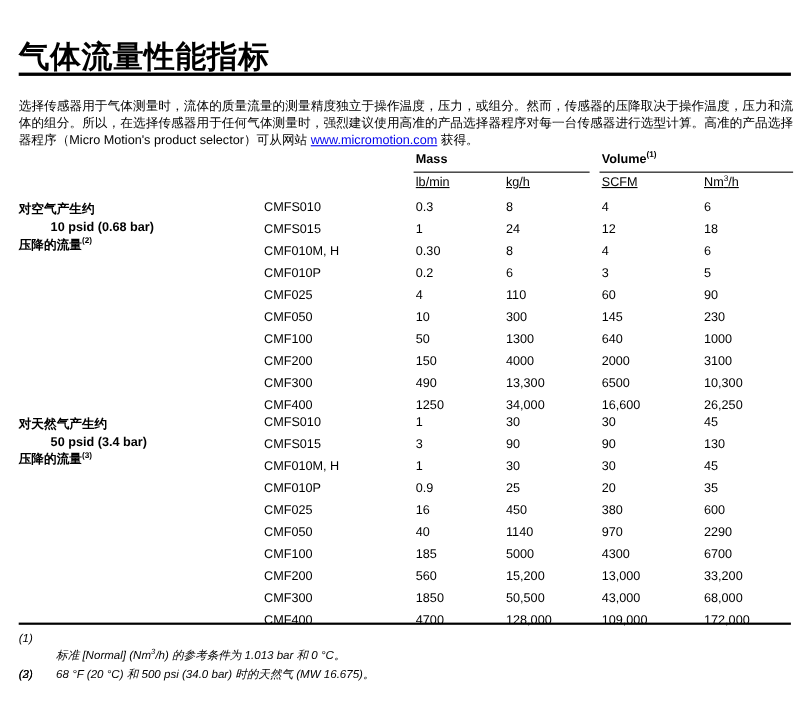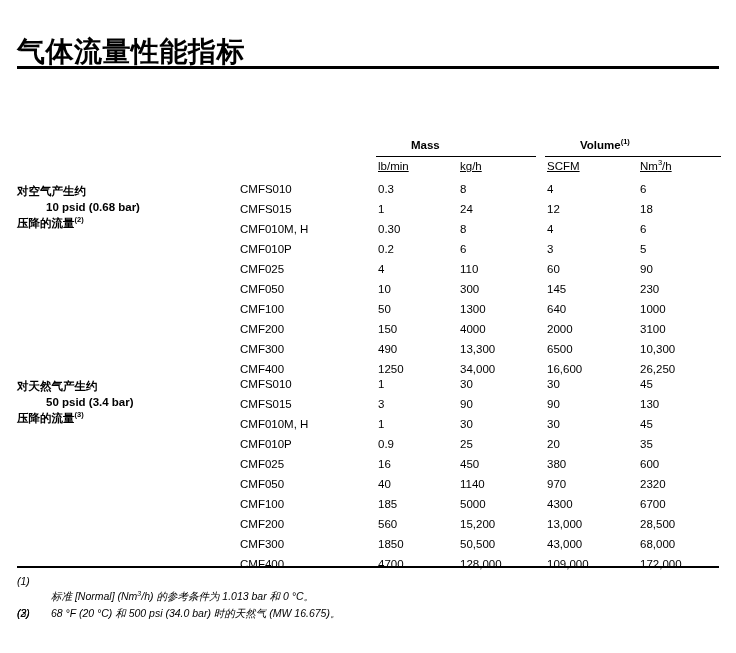--- a/index.html
+++ b/index.html
@@ -64,21 +64,20 @@
     left: 0;
     top: 135px;
     width: 736px;
   }
 
   .grp-head {
     position: absolute;
     font-size: 11.5px;
     font-weight: bold;
     white-space: nowrap;
-    margin-left: 33px;
   }
   .grp-head sup {
     font-size: 7.5px;
     font-weight: bold;
     vertical-align: super;
     line-height: 0;
   }
   .grp-head.mass { left: 378px; top: 4px; }
   .grp-head.volume { left: 547px; top: 4px; }
 
@@ -201,20 +200,23 @@
   }
 </style>
 </head>
 <body>
 
 <div class="page">
 
   <h1 class="title">气体流量性能指标</h1>
   <div class="title-rule"></div>
 
+  <p class="intro">
+    <span>选择传感器用于气体测量时，流体的质量流量的测量精度独立于操作温度，压力，或组分。然而，传感器的压降取决于操作温度，压力和流体的组分。所以，在选择传感器用于任何气体测量时，强烈建议使用高准的产品选择器程序对每一台传感器进行选型计算。高准的产品选择器程序（Micro Motion's product selector）可从网站 </span><a class="link" href="#">www.micromotion.com</a><span> 获得。</span>
+  </p>
 
   <div class="table-area">
 
     <div class="grp-head mass">
       <span>Mass</span>
     </div>
     <div class="grp-rule mass"></div>
 
     <div class="grp-head volume">
       <span>Volume</span><sup>(1)</sup>
@@ -344,35 +346,35 @@
         <span class="cell v0">16</span>
         <span class="cell v1">450</span>
         <span class="cell v2">380</span>
         <span class="cell v3">600</span>
       </div>
     <div class="row" style="top:343px;">
         <span class="cell model">CMF050</span>
         <span class="cell v0">40</span>
         <span class="cell v1">1140</span>
         <span class="cell v2">970</span>
-        <span class="cell v3">2320</span>
+        <span class="cell v3">2290</span>
       </div>
     <div class="row" style="top:363px;">
         <span class="cell model">CMF100</span>
         <span class="cell v0">185</span>
         <span class="cell v1">5000</span>
         <span class="cell v2">4300</span>
         <span class="cell v3">6700</span>
       </div>
     <div class="row" style="top:383px;">
         <span class="cell model">CMF200</span>
         <span class="cell v0">560</span>
         <span class="cell v1">15,200</span>
         <span class="cell v2">13,000</span>
-        <span class="cell v3">28,500</span>
+        <span class="cell v3">33,200</span>
       </div>
     <div class="row" style="top:403px;">
         <span class="cell model">CMF300</span>
         <span class="cell v0">1850</span>
         <span class="cell v1">50,500</span>
         <span class="cell v2">43,000</span>
         <span class="cell v3">68,000</span>
       </div>
     <div class="row" style="top:423px;">
         <span class="cell model">CMF400</span>

